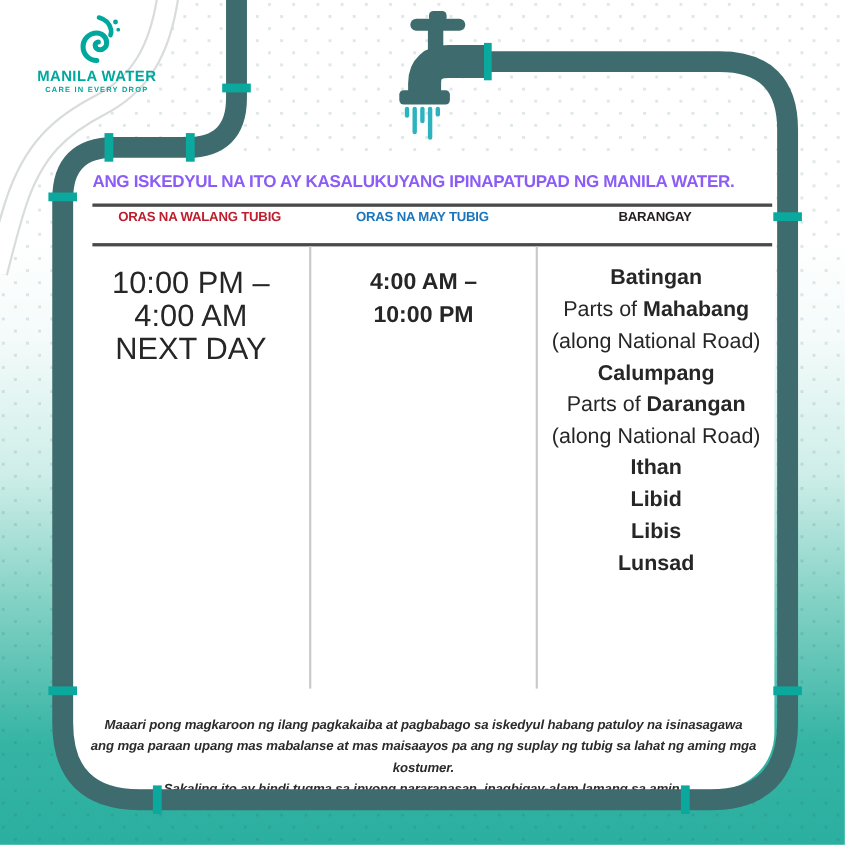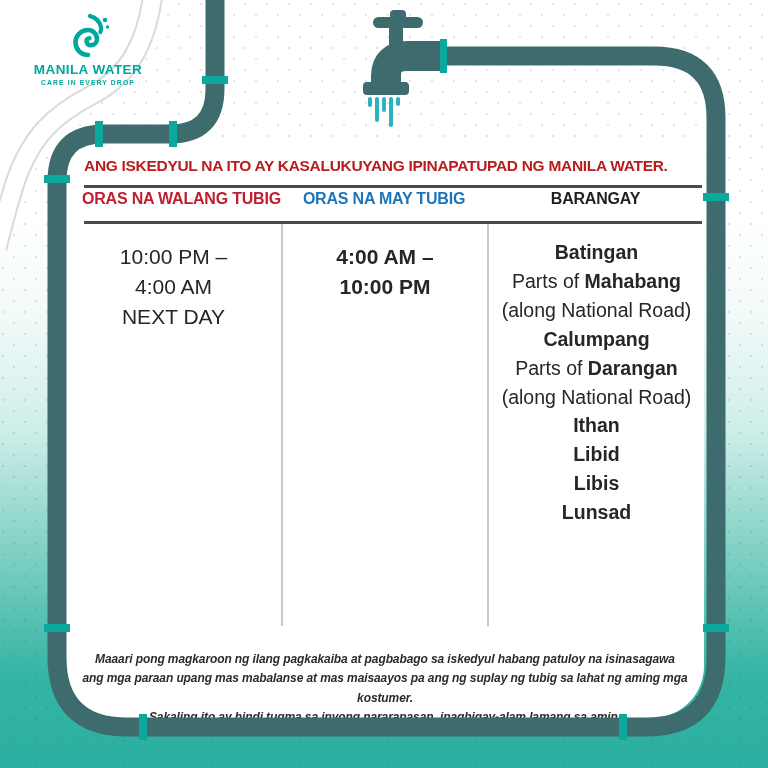--- a/index.html
+++ b/index.html
@@ -28,34 +28,34 @@
     font-size:28px;font-weight:800;color:#121212;letter-spacing:-.5px;white-space:nowrap;
   }
 
   
   .panel{
     position:absolute;left:66px;top:144px;width:638px;height:574px;
     background:#ffffff;border-radius:4px 4px 52px 52px;
   }
   .notice{
     position:absolute;left:18px;top:13px;width:612px;
-    font-size:15.5px;font-weight:bold;color:#b91c1c;letter-spacing:-.3px;white-space:nowrap;
+    font-size:15.5px;font-weight:bold;color:#8b5cf6;letter-spacing:-.3px;white-space:nowrap;
   }
   .rule{position:absolute;left:18px;width:618px;height:3px;background:#4a4a4a;}
   .rule.r1{top:41px;}
   .rule.r2{top:77px;}
   .head-row{position:absolute;left:0;top:46px;width:638px;display:flex;}
-  .head-cell{font-size:16px;font-weight:bold;text-align:center;letter-spacing:-.2px;white-space:nowrap;}
+  .head-cell{font-size:12px;font-weight:bold;text-align:center;letter-spacing:-.2px;white-space:nowrap;}
   .head-cell.c1{width:215px;padding-left:16px;box-sizing:border-box;}
   .head-cell.c2{width:206px;}
   .head-cell.c3{width:217px;}
 
   .body-row{position:absolute;left:0;top:80px;width:638px;height:402px;display:flex;}
   .body-col{box-sizing:border-box;text-align:center;color:#262626;}
-  .body-col.c1{width:215px;padding-top:18px;font-size:21px;line-height:30px;white-space:pre-line;}
+  .body-col.c1{width:215px;padding-top:18px;font-size:28px;line-height:30px;white-space:pre-line;}
   .body-col.c2{width:206px;border-left:2px solid #c9c9c9;padding-top:18px;font-size:21px;line-height:30px;font-weight:bold;white-space:pre-line;}
   .body-col.c3{width:217px;border-left:2px solid #c9c9c9;padding-top:14px;font-size:19.5px;line-height:28.9px;}
   .bline{white-space:nowrap;}
   .bline .b{font-weight:bold;}
 
   .advisory{
     position:absolute;left:8px;top:506px;width:622px;text-align:center;
     font-size:12px;line-height:19.4px;font-weight:bold;font-style:italic;color:#2b2b2b;
     white-space:pre-line;letter-spacing:-.1px;
   }

